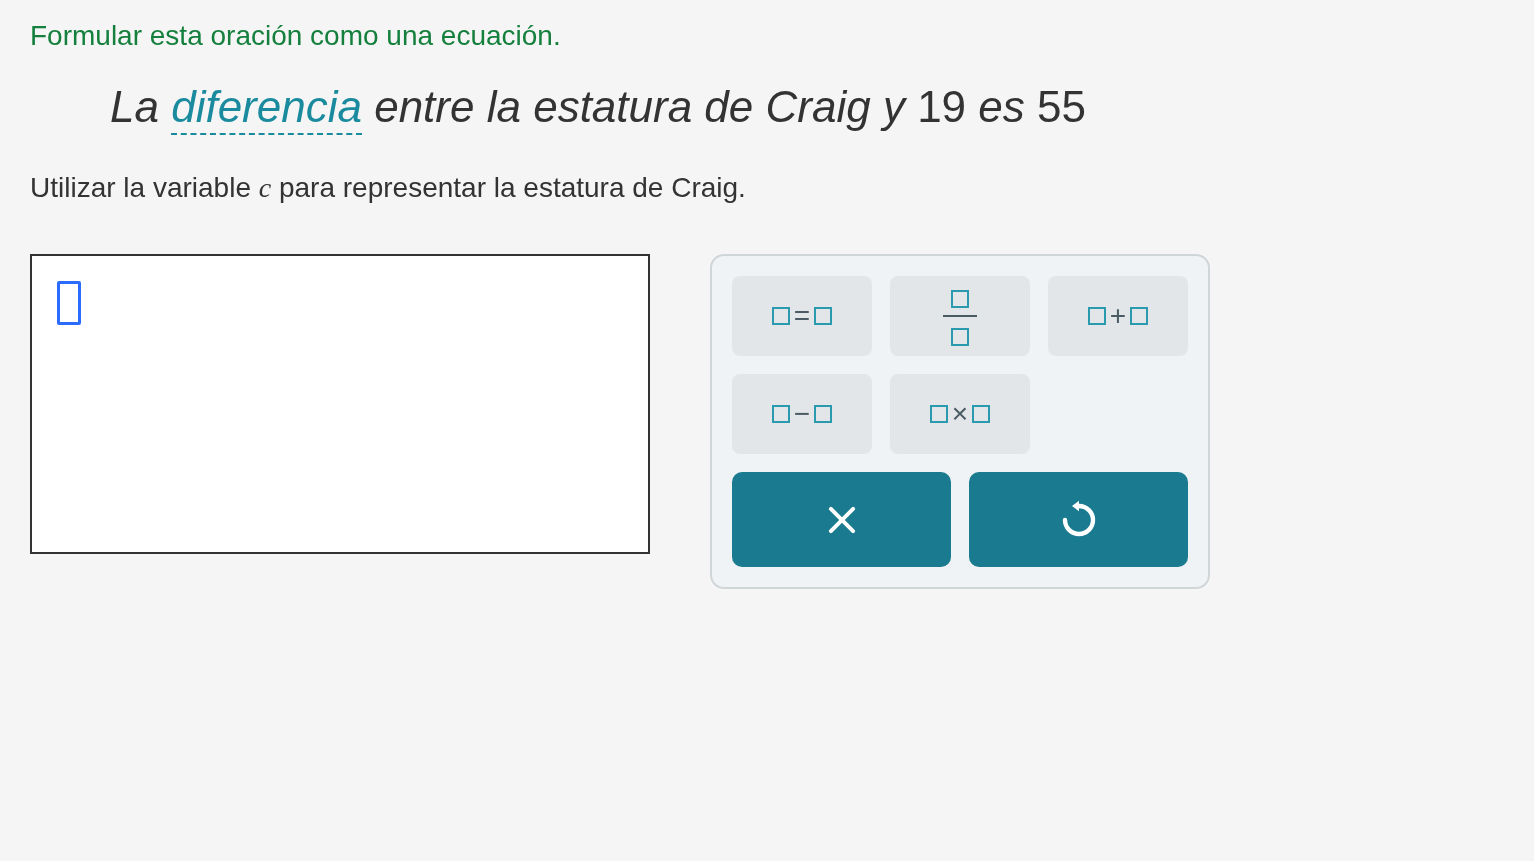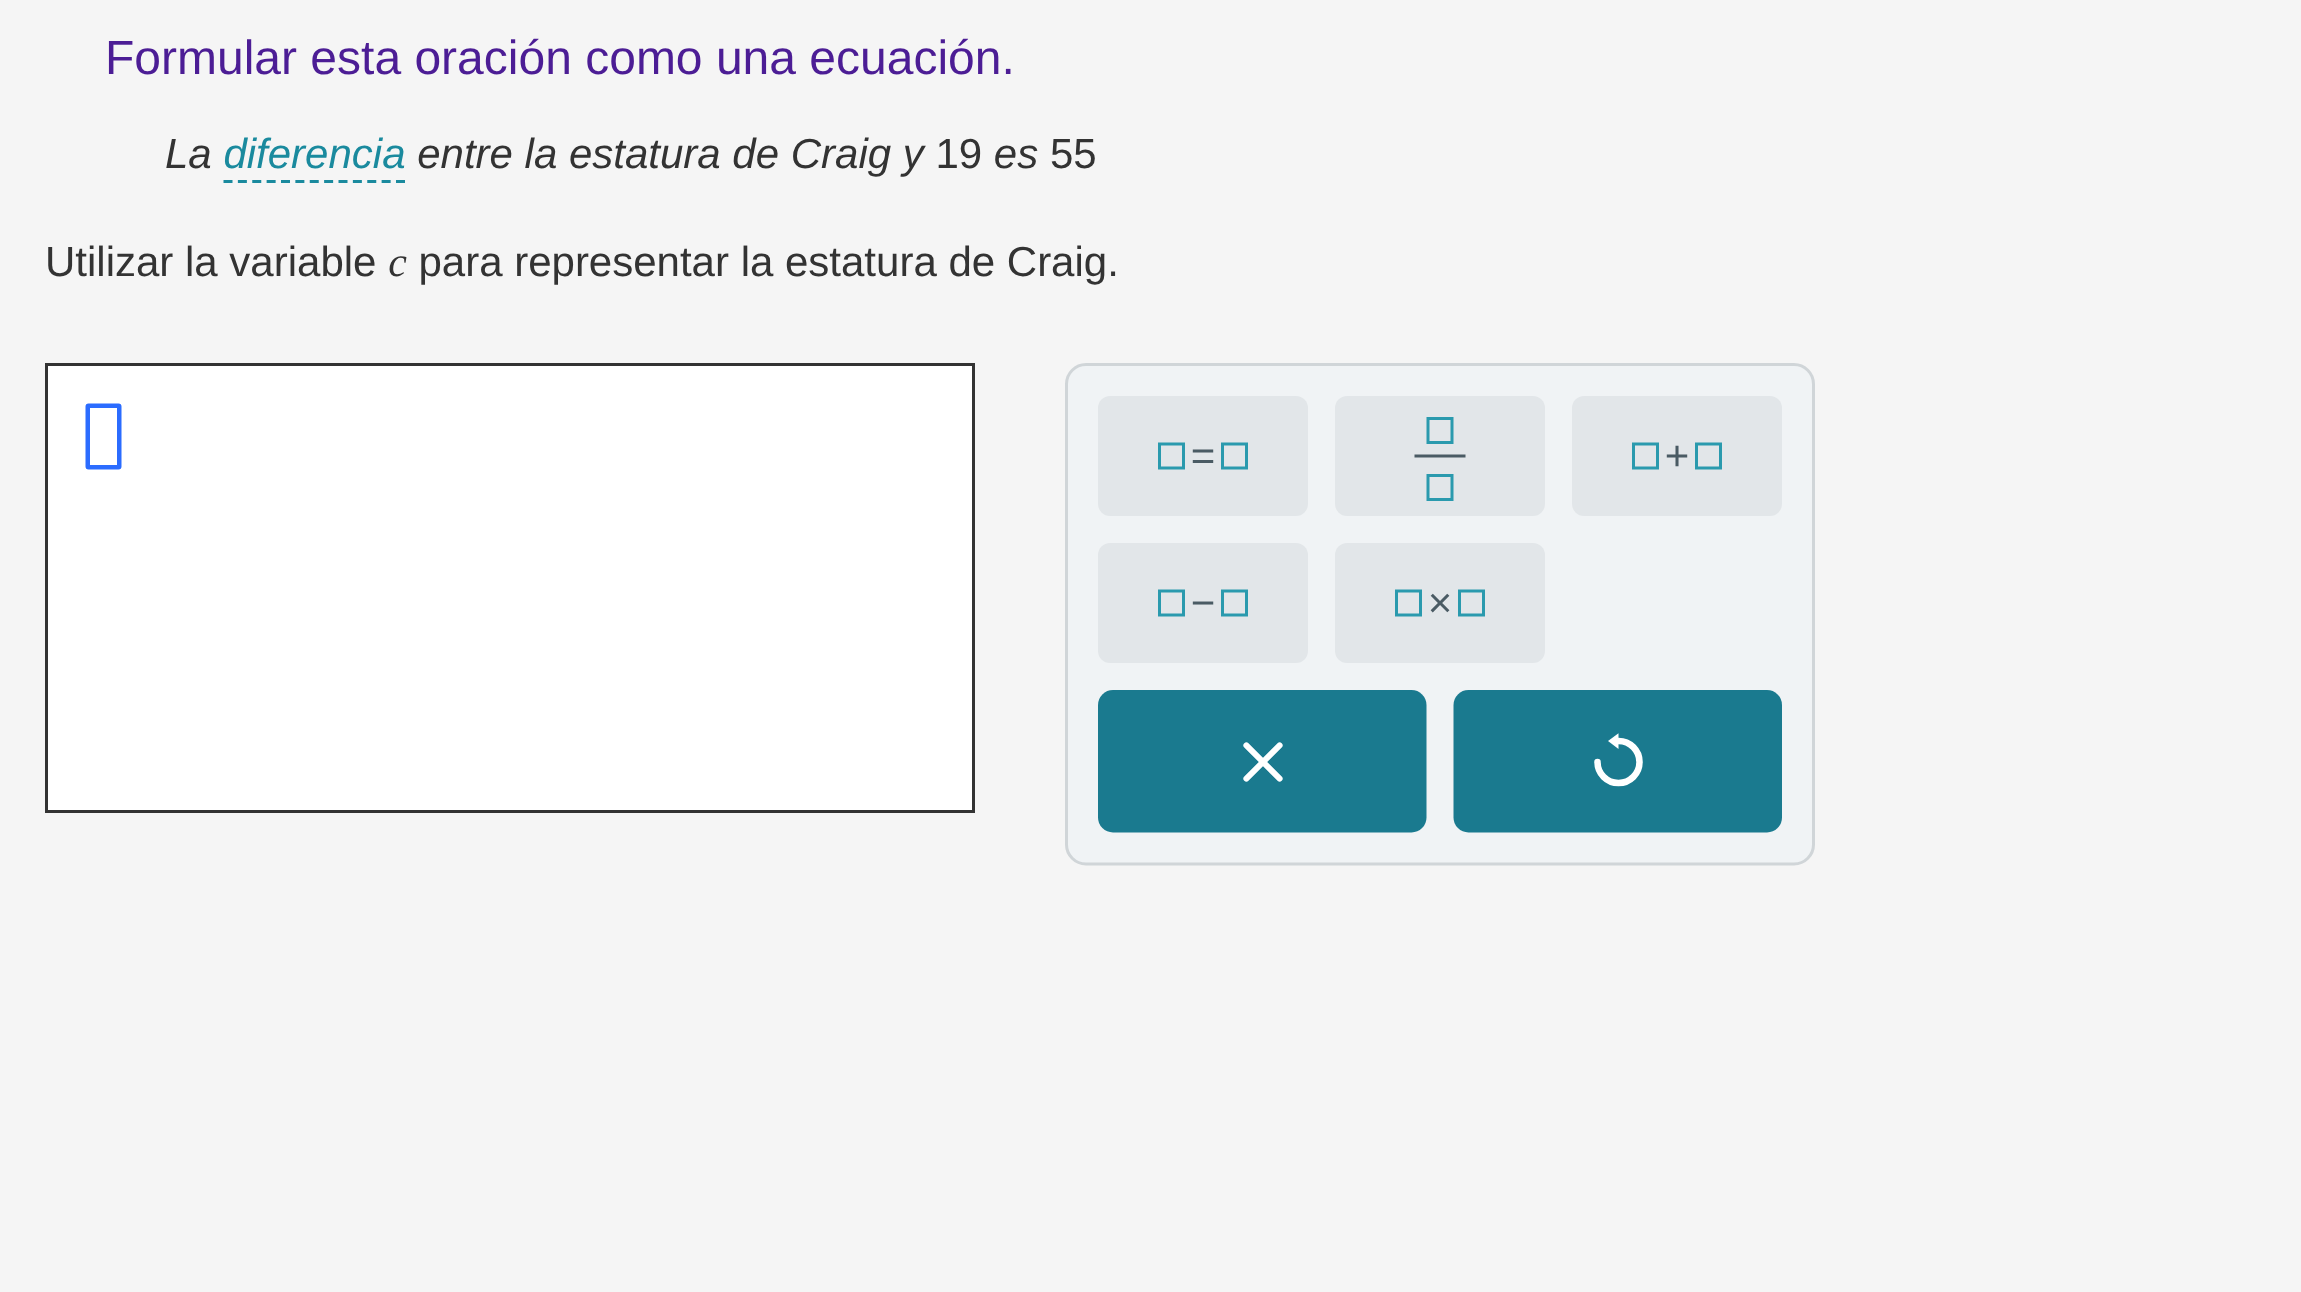--- a/index.html
+++ b/index.html
@@ -7,27 +7,26 @@
       margin: 0;
       padding: 0;
     }
     body {
       font-family: Arial, Helvetica, sans-serif;
       background: #f5f5f5;
       padding: 20px 30px;
       color: #333;
     }
     .question-text {
-      font-size: 32px;
-      color: #4c1d95;
+      font-size: 28px;
+      color: #15803d;
       margin-bottom: 30px;
-      margin-left: 40px;
     }
     .problem-statement {
-      font-size: 28px;
+      font-size: 44px;
       font-style: italic;
       color: #333;
       margin-left: 80px;
       margin-bottom: 40px;
     }
     .diferencia-link {
       color: #1a8a9e;
       text-decoration: none;
       border-bottom: 2px dashed #1a8a9e;
       padding-bottom: 2px;

